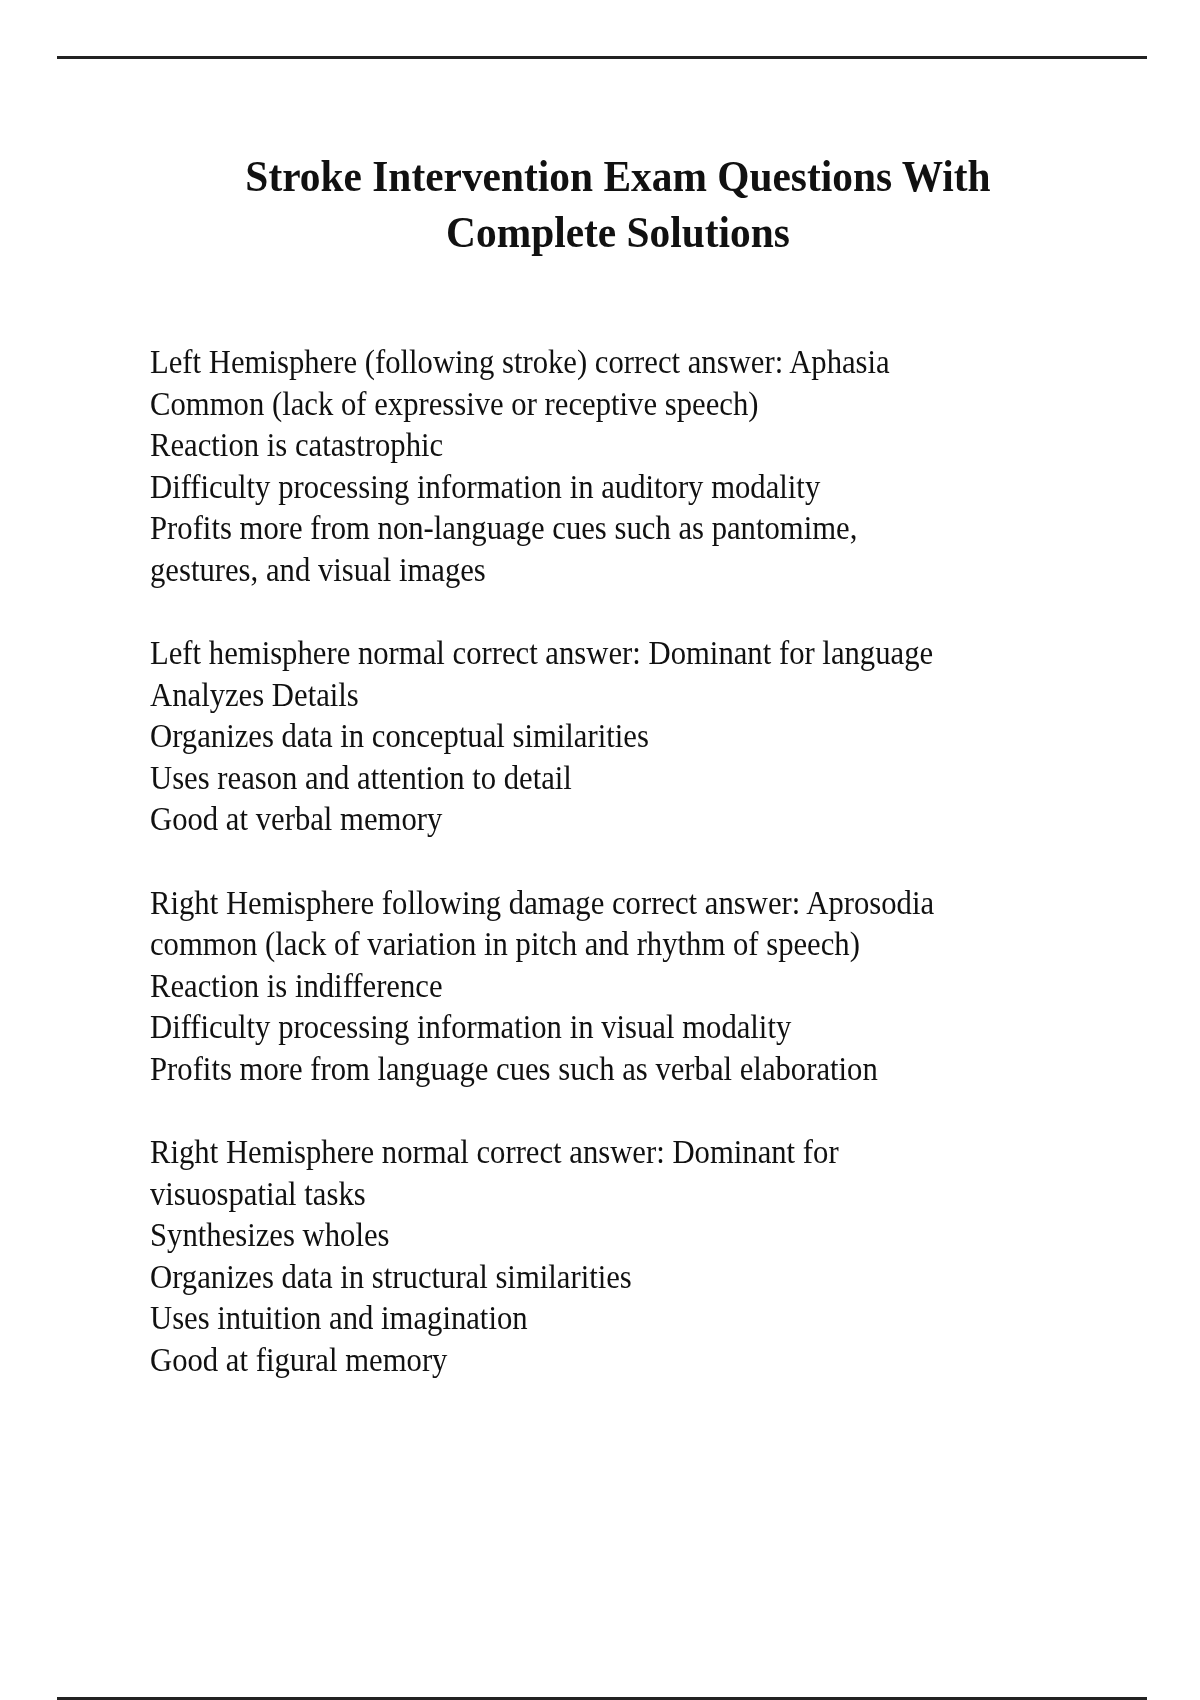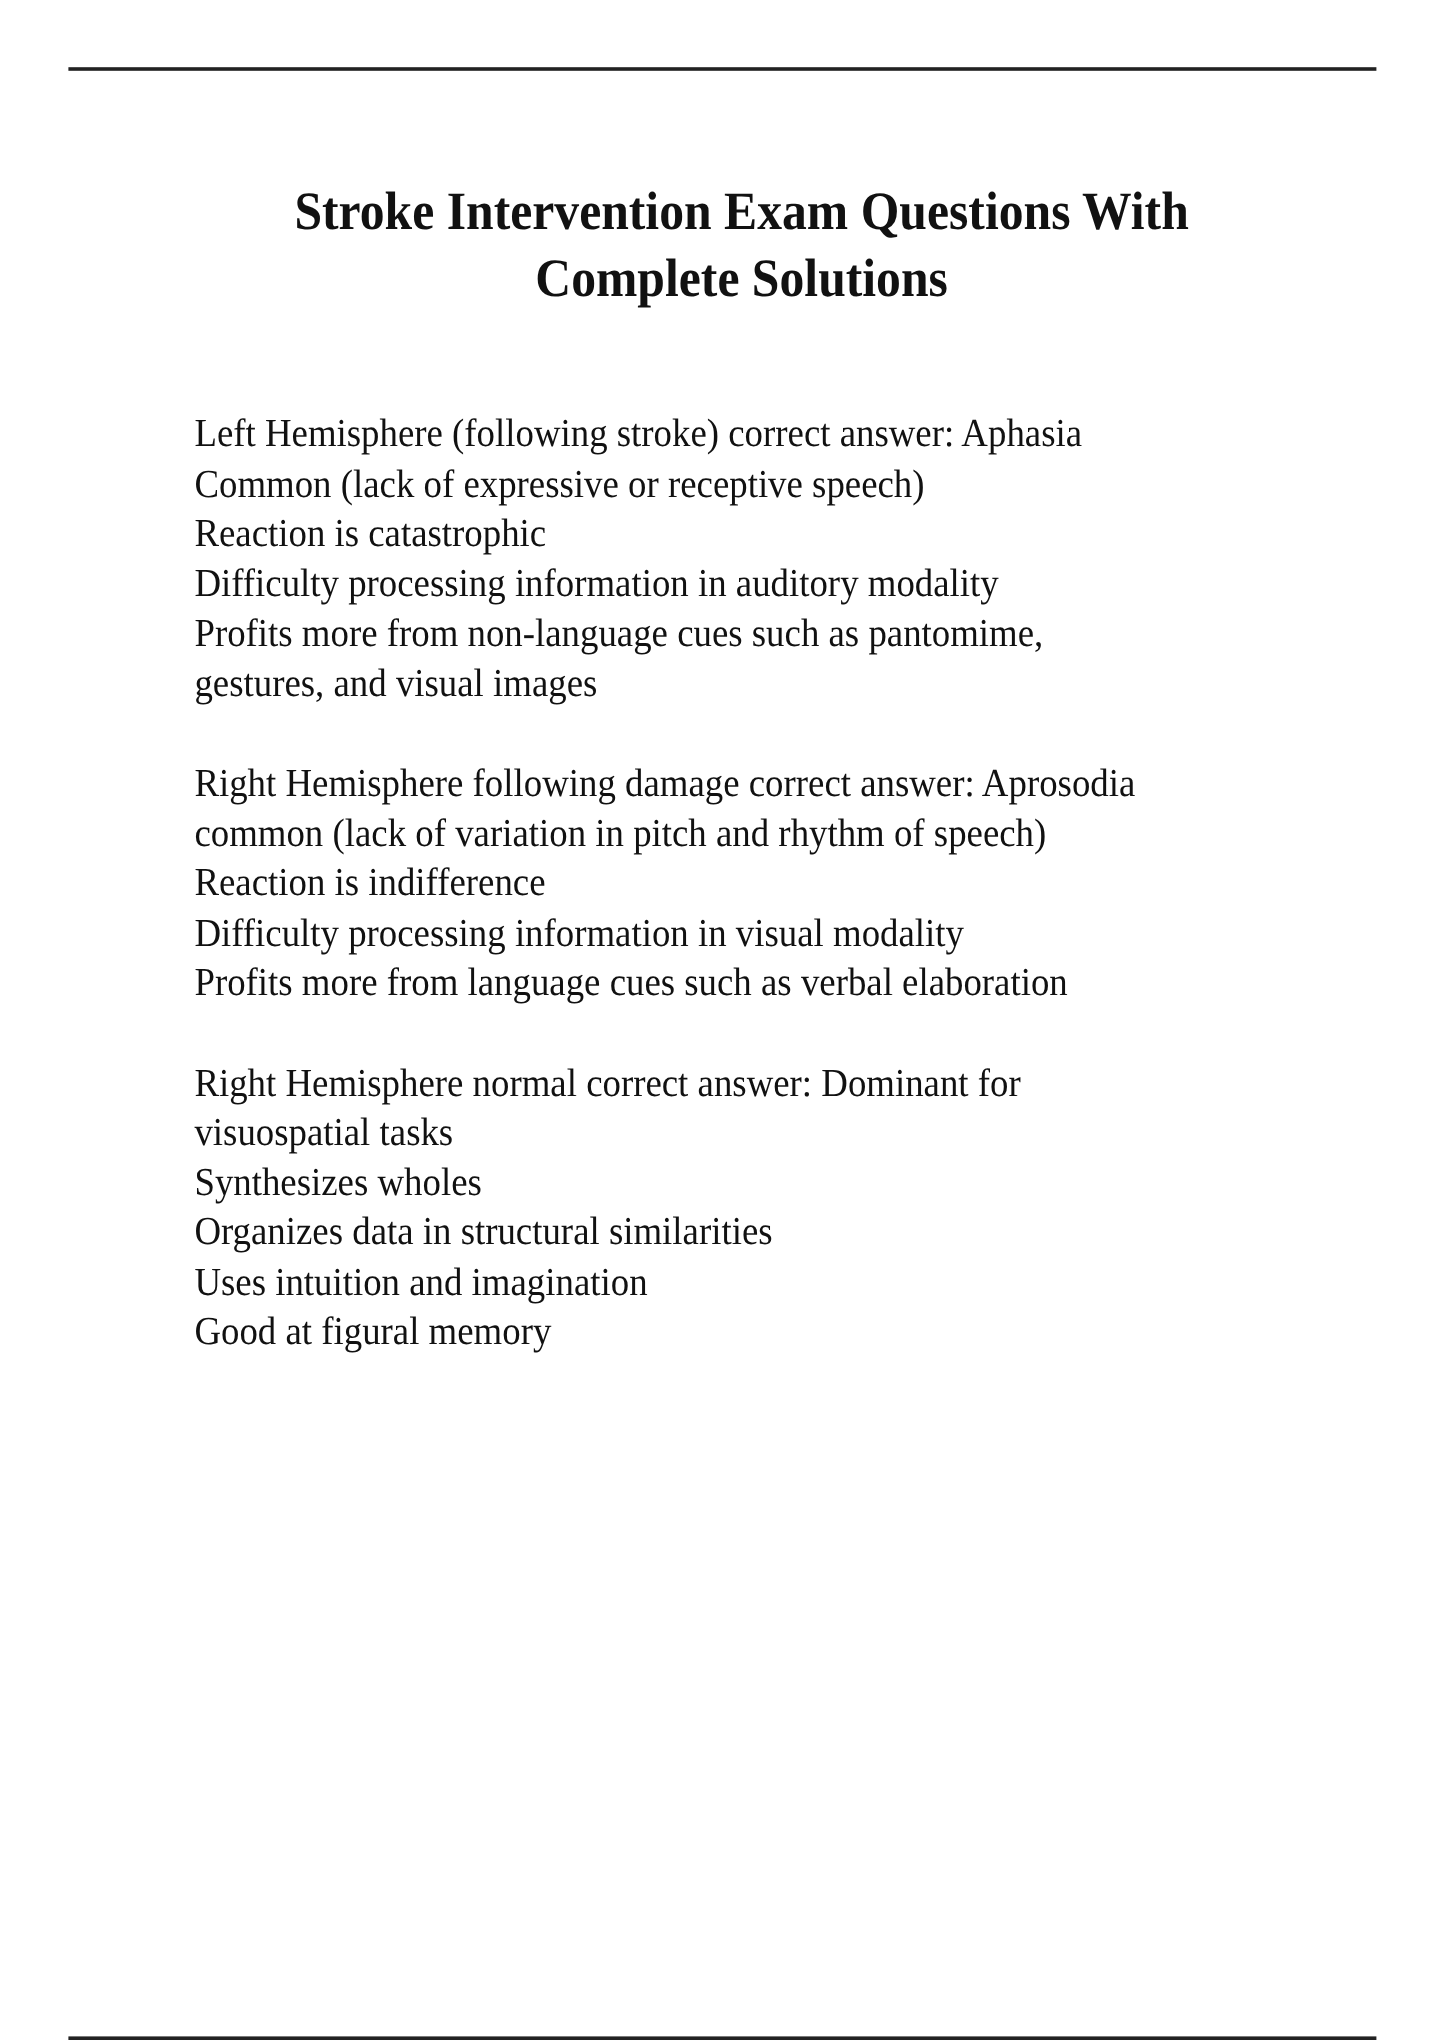--- a/index.html
+++ b/index.html
@@ -40,21 +40,21 @@
     }
     .title span { display: block; }
 
     .content {
       position: absolute;
       top: 342px;
       left: 146px;
       width: 1000px;
     }
     .qa {
-      margin: 0 0 42px 16px;
+      margin: 0 0 42px 4px;
     }
     .line {
       display: block;
       font-size: 33px;
       line-height: 41.5px;
       white-space: nowrap;
       transform: scaleX(0.93);
       transform-origin: left top;
     }
   </style>
@@ -72,20 +72,27 @@
 
   <div class="qa">
     <span class="line">Left Hemisphere (following stroke) correct answer:  Aphasia</span>
     <span class="line">Common (lack of expressive or receptive speech)</span>
     <span class="line">Reaction is catastrophic</span>
     <span class="line">Difficulty processing information in auditory modality</span>
     <span class="line">Profits more from non-language cues such as pantomime,</span>
     <span class="line">gestures, and visual images</span>
   </div>
 
+  <div class="qa">
+    <span class="line">Left hemisphere normal correct answer:  Dominant for language</span>
+    <span class="line">Analyzes Details</span>
+    <span class="line">Organizes data in conceptual similarities</span>
+    <span class="line">Uses reason and attention to detail</span>
+    <span class="line">Good at verbal memory</span>
+  </div>
 
   <div class="qa">
     <span class="line">Right Hemisphere following damage correct answer:  Aprosodia</span>
     <span class="line">common (lack of variation in pitch and rhythm of speech)</span>
     <span class="line">Reaction is indifference</span>
     <span class="line">Difficulty processing information in visual modality</span>
     <span class="line">Profits more from language cues such as verbal elaboration</span>
   </div>
 
   <div class="qa">

